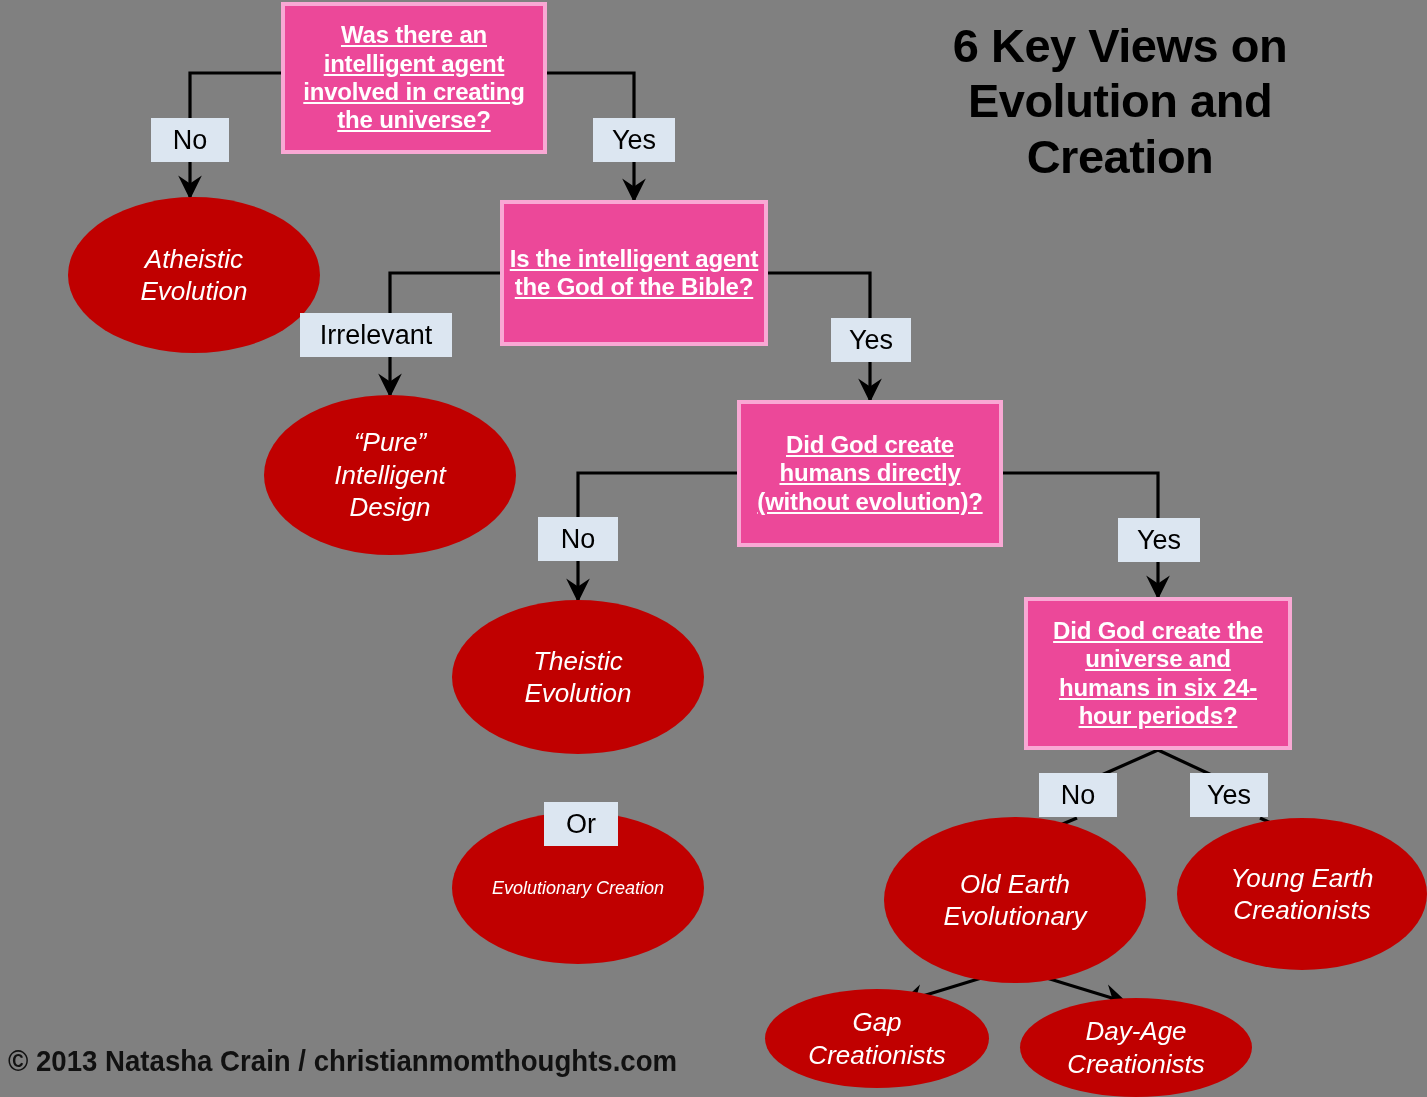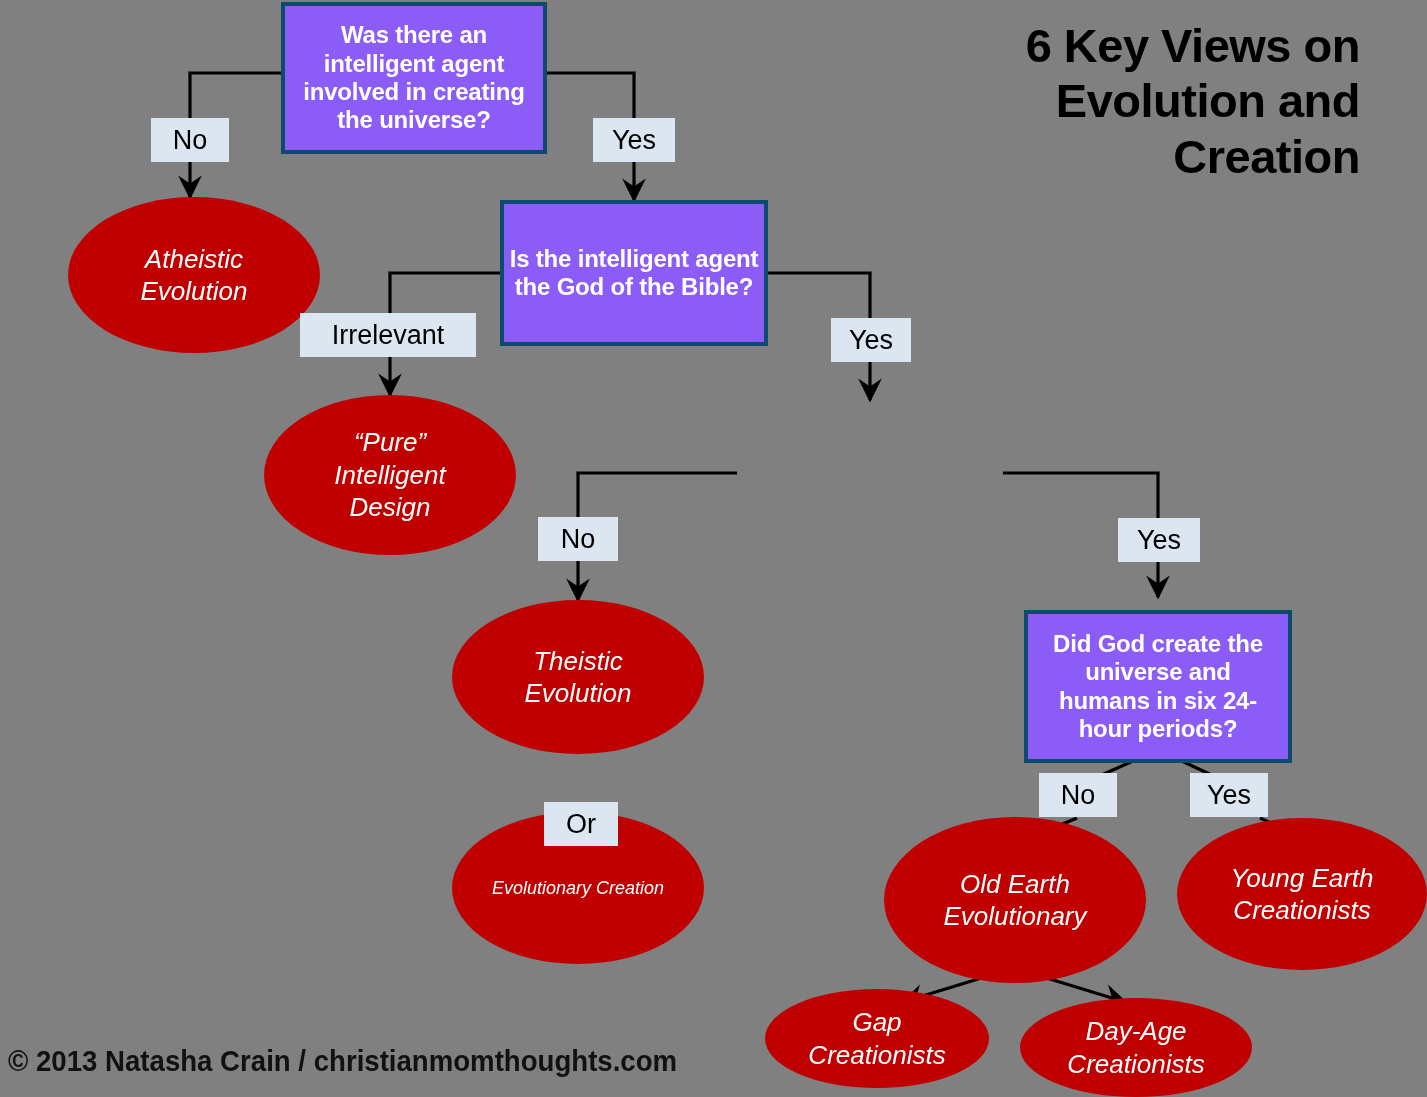--- a/index.html
+++ b/index.html
@@ -20,31 +20,32 @@
     left: 0; top: 0;
     width: 1427px;
     height: 1097px;
     pointer-events: none;
   }
 
   
   .qbox {
     position: absolute;
     box-sizing: border-box;
-    background: #8b5cf6;
-    border: 4px solid #0c4a6e;
+    background: #ec4899;
+    border: 4px solid #f9a8d4;
     color: #ffffff;
     font-weight: bold;
     display: flex;
     align-items: center;
     justify-content: center;
     text-align: center;
     line-height: 1.18;
     letter-spacing: -0.2px;
     z-index: 3;
+    text-decoration: underline;
   }
 
   
   .oval {
     position: absolute;
     box-sizing: border-box;
     background: #c00000;
     border-radius: 50%;
     color: #ffffff;
     font-style: italic;
@@ -69,21 +70,21 @@
     text-align: center;
     z-index: 4;
   }
 
   
   #title {
     position: absolute;
     left: 880px;
     top: 18px;
     width: 480px;
-    text-align: right;
+    text-align: center;
     color: #000000;
     font-weight: bold;
     font-size: 47px;
     line-height: 1.18;
     letter-spacing: -0.5px;
     z-index: 5;
   }
 
   
   #footer {
@@ -139,22 +140,23 @@
       <path d="M1014,968 L1125,1002" marker-end="url(#arrow)"></path>
     </g>
   </svg>
 
   <div id="title">6 Key Views on Evolution and Creation</div>
 
   <div class="qbox" style="left:281px; top:2px; width:266px; height:152px; font-size:24px; padding:0 10px;">Was there an intelligent agent involved in creating the universe?</div>
 
   <div class="qbox" style="left:500px; top:200px; width:268px; height:146px; font-size:24px; padding:0 4px;">Is the intelligent agent the God of the Bible?</div>
 
+  <div class="qbox" style="left:737px; top:400px; width:266px; height:147px; font-size:24px; padding:0 8px;">Did God create humans directly (without evolution)?</div>
 
-  <div class="qbox" style="left:1024px; top:610px; width:268px; height:153px; font-size:24px; padding:0 12px;">Did God create the universe and humans in six 24-hour periods?</div>
+  <div class="qbox" style="left:1024px; top:597px; width:268px; height:153px; font-size:24px; padding:0 12px;">Did God create the universe and humans in six 24-hour periods?</div>
 
   <div class="oval" style="left:68px; top:197px; width:252px; height:156px; font-size:26px; padding:0 38px;">Atheistic Evolution</div>
 
   <div class="oval" style="left:264px; top:395px; width:252px; height:160px; font-size:26px; padding:0 58px;">“Pure” Intelligent Design</div>
 
   <div class="oval" style="left:452px; top:600px; width:252px; height:154px; font-size:26px; padding:0 46px;">Theistic Evolution</div>
 
   <div class="oval" style="left:452px; top:812px; width:252px; height:152px; font-size:18px; padding:0 30px;">Evolutionary Creation</div>
 
   <div class="oval" style="left:884px; top:817px; width:262px; height:166px; font-size:26px; padding:0 38px;">Old Earth Evolutionary</div>
@@ -162,21 +164,21 @@
   <div class="oval" style="left:1177px; top:818px; width:250px; height:152px; font-size:26px; padding:0 20px;">Young Earth Creationists</div>
 
   <div class="oval" style="left:765px; top:989px; width:224px; height:99px; font-size:26px; padding:0 34px;">Gap Creationists</div>
 
   <div class="oval" style="left:1020px; top:998px; width:232px; height:99px; font-size:26px; padding:0 24px;">Day-Age Creationists</div>
 
   <div class="elabel" style="left:151px; top:118px; width:78px; height:44px; font-size:27px;">No</div>
 
   <div class="elabel" style="left:593px; top:118px; width:82px; height:44px; font-size:27px;">Yes</div>
 
-  <div class="elabel" style="left:300px; top:313px; width:176px; height:44px; font-size:27px;">Irrelevant</div>
+  <div class="elabel" style="left:300px; top:313px; width:152px; height:44px; font-size:27px;">Irrelevant</div>
 
   <div class="elabel" style="left:831px; top:318px; width:80px; height:44px; font-size:27px;">Yes</div>
 
   <div class="elabel" style="left:538px; top:517px; width:80px; height:44px; font-size:27px;">No</div>
 
   <div class="elabel" style="left:1118px; top:518px; width:82px; height:44px; font-size:27px;">Yes</div>
 
   <div class="elabel" style="left:544px; top:762px; width:74px; height:44px; font-size:27px;margin-top:40px;">Or</div>
 
   <div class="elabel" style="left:1039px; top:773px; width:78px; height:44px; font-size:27px;">No</div>

